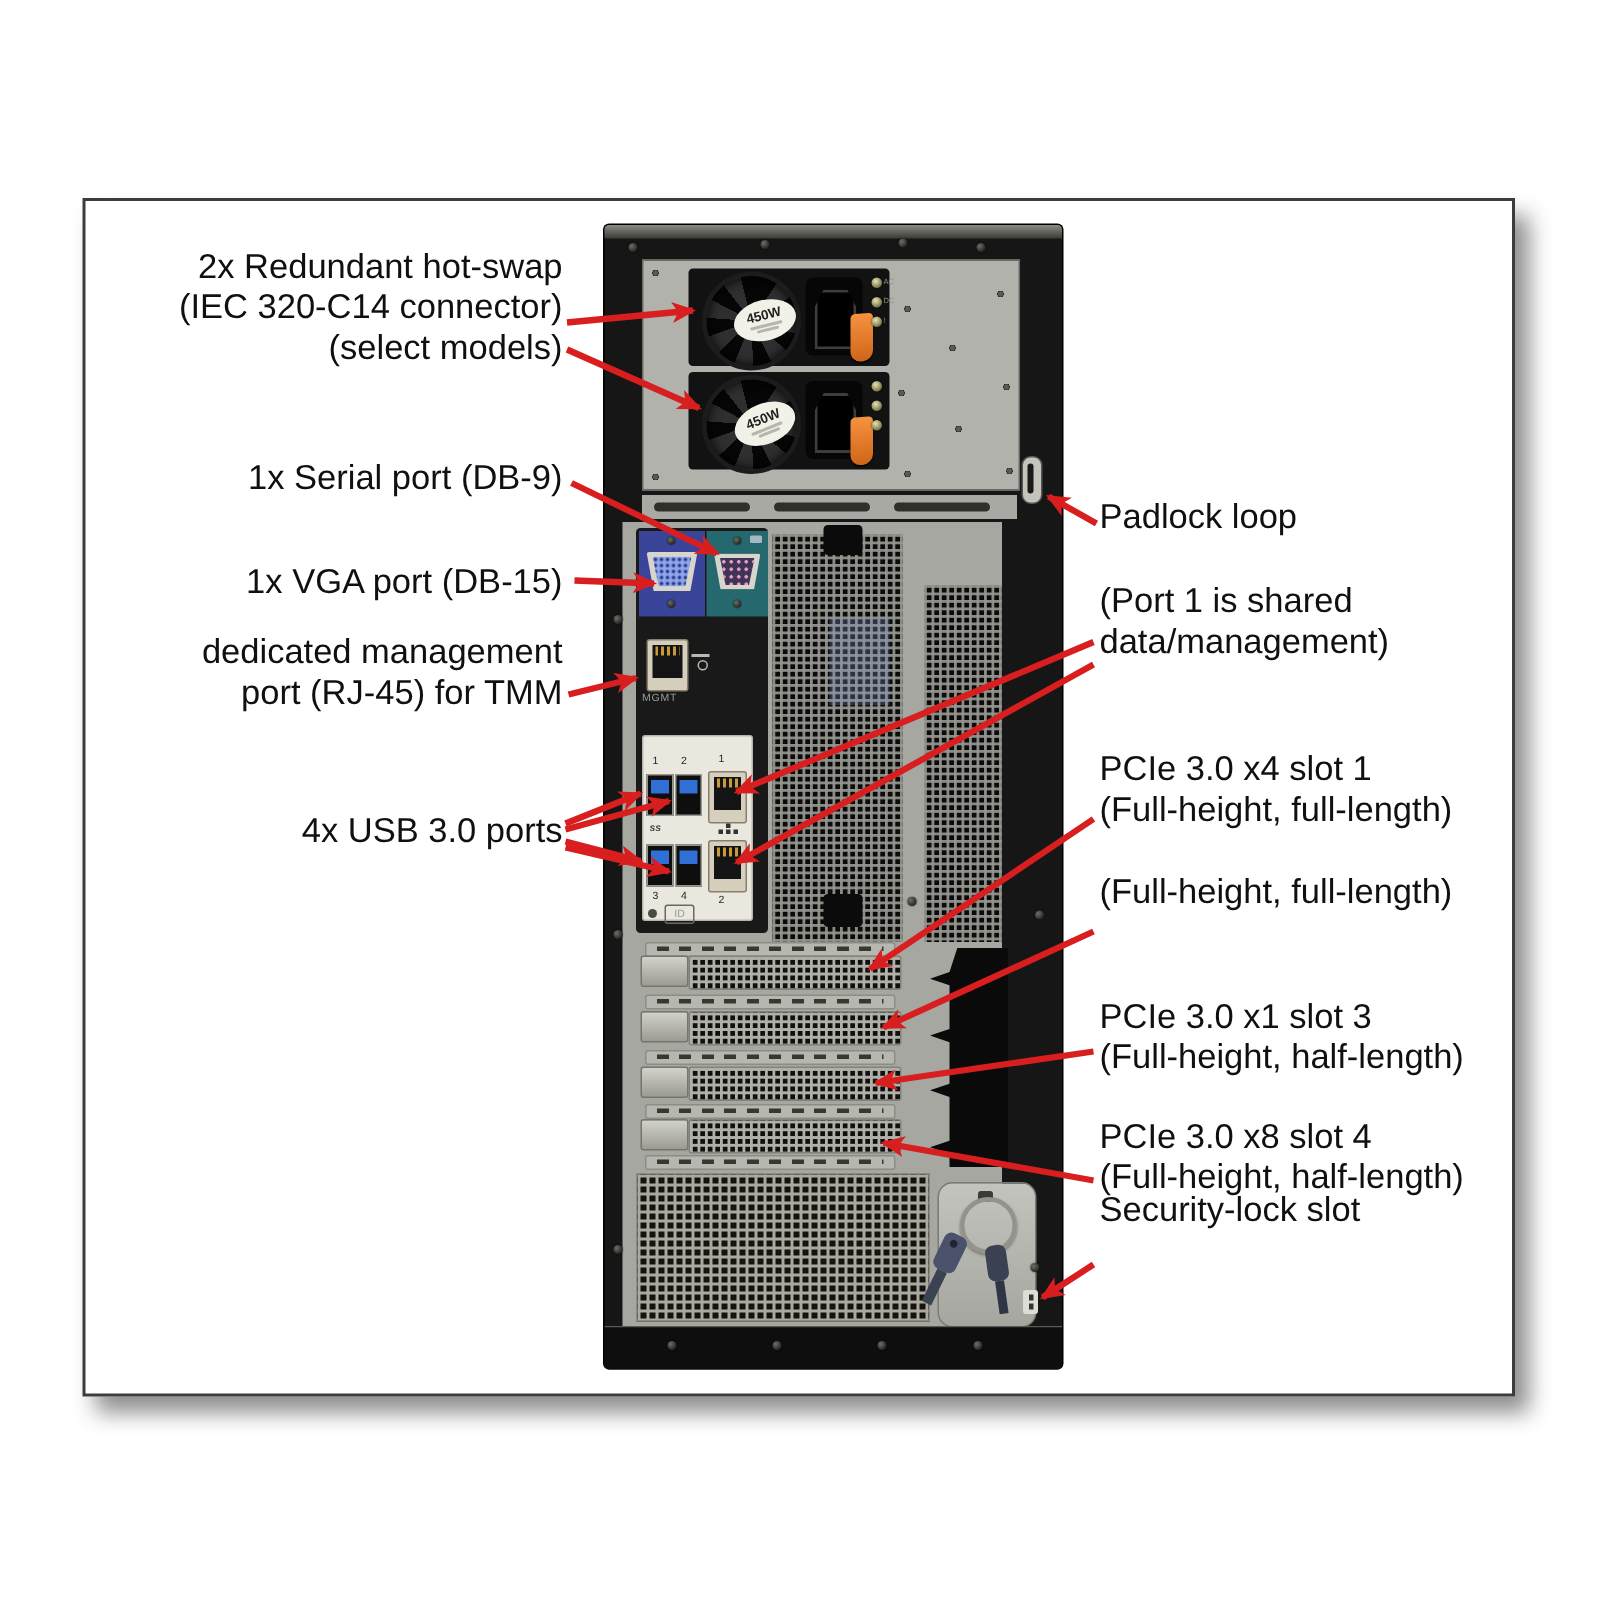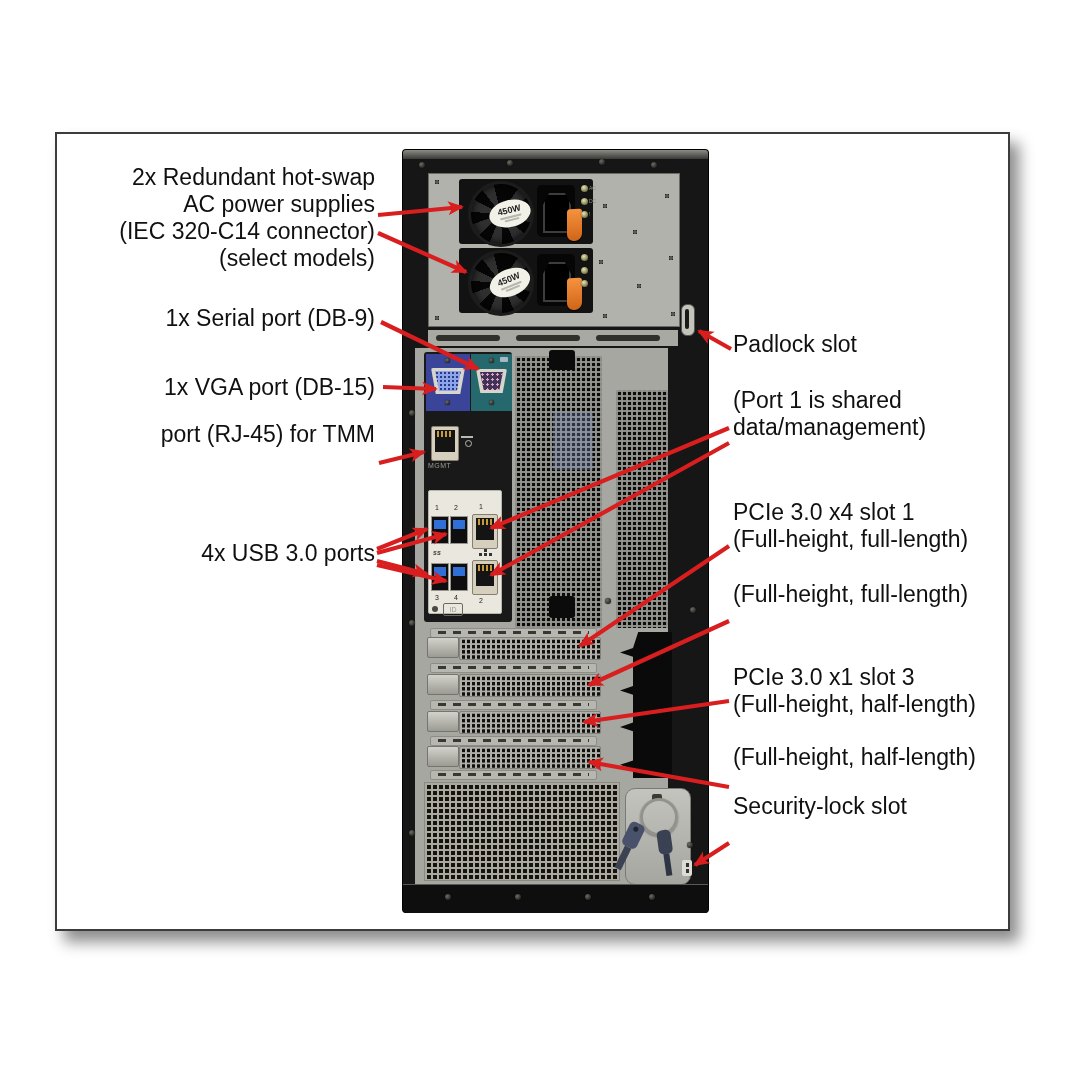--- a/index.html
+++ b/index.html
@@ -83,56 +83,57 @@
   .arrow{stroke:var(--accent);stroke-width:4.2;}
   .arrow-head{fill:var(--accent);}
 </style>
 </head>
 <body>
 
 <div class="frame"></div>
 
 <div class="lbl lbl-left" style="top:164px">
   <div>2x Redundant hot-swap</div>
-  <div>AC power supplies</div>
   <div>(IEC 320-C14 connector)</div>
   <div>(select models)</div>
 </div>
 <div class="lbl lbl-left" style="top:305px">
   <div>1x Serial port (DB-9)</div>
 </div>
 <div class="lbl lbl-left" style="top:374px">
   <div>1x VGA port (DB-15)</div>
 </div>
 <div class="lbl lbl-left" style="top:421px">
+  <div>dedicated management</div>
   <div>port (RJ-45) for TMM</div>
 </div>
 <div class="lbl lbl-left" style="top:540px">
   <div>4x USB 3.0 ports</div>
 </div>
 
 <div class="lbl lbl-right" style="top:331px">
-  <div>Padlock slot</div>
+  <div>Padlock loop</div>
 </div>
 <div class="lbl lbl-right" style="top:387px">
   <div>(Port 1 is shared</div>
   <div>data/management)</div>
 </div>
 <div class="lbl lbl-right" style="top:499px">
   <div>PCIe 3.0 x4 slot 1</div>
   <div>(Full-height, full-length)</div>
 </div>
 <div class="lbl lbl-right" style="top:581px">
   <div>(Full-height, full-length)</div>
 </div>
 <div class="lbl lbl-right" style="top:664px">
   <div>PCIe 3.0 x1 slot 3</div>
   <div>(Full-height, half-length)</div>
 </div>
 <div class="lbl lbl-right" style="top:744px">
+  <div>PCIe 3.0 x8 slot 4</div>
   <div>(Full-height, half-length)</div>
 </div>
 <div class="lbl lbl-right" style="top:793px">
   <div>Security-lock slot</div>
 </div>
 
 <div class="tower">
   <div class="abs" style="left:0;top:0;width:305px;height:9px;background:linear-gradient(#8c8c86,#3a3a36);border-radius:3px 3px 0 0"></div>
   <div class="screw" style="left:16px;top:12px"></div>
   <div class="screw" style="left:104px;top:10px"></div>

